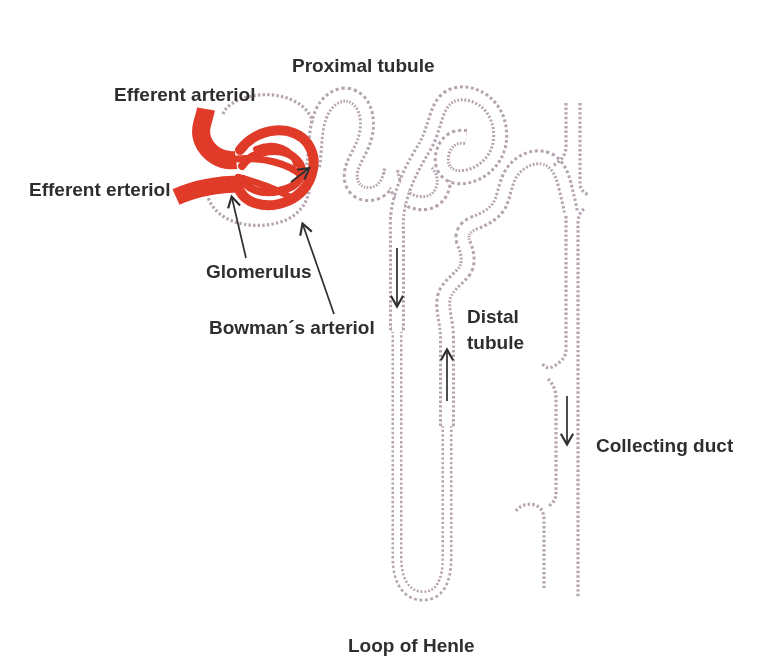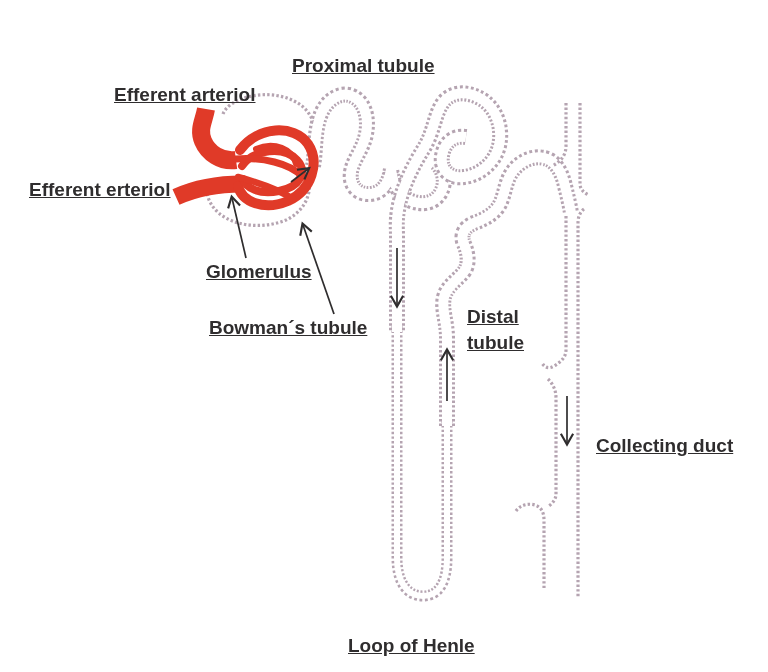--- a/index.html
+++ b/index.html
@@ -19,21 +19,21 @@
   .t-out{stroke:var(--tubule-wall);stroke-width:16;fill:none;stroke-dasharray:2.4 2.2;}
   .t-in{stroke:#ffffff;stroke-width:10;fill:none;}
   .n-out{stroke:var(--tubule-wall);stroke-width:11;fill:none;stroke-dasharray:2.4 2.2;}
   .n-in{stroke:#ffffff;stroke-width:6;fill:none;}
   .chain{stroke:var(--tubule-wall);stroke-width:3.2;fill:none;stroke-dasharray:2.4 2.2;}
   .vessel{stroke:var(--vessel-red);fill:none;stroke-linecap:round;}
   .arrow{stroke:var(--arrow);stroke-width:1.7;fill:none;marker-end:url(#ah);}
   .ah{stroke:var(--arrow);fill:none;stroke-width:1.4;}
   .lbl{
     position:absolute;color:var(--text);font-size:19px;font-weight:700;
-    letter-spacing:0px;white-space:nowrap;line-height:1.2;text-decoration:underline;
+    letter-spacing:0px;white-space:nowrap;line-height:1.2;
   }
   .lbl.wrap{white-space:normal;width:72px;line-height:26px;}
 </style>
 </head>
 <body>
 
 <div id="stage">
 
   <svg width="768" height="672" viewBox="0 0 768 672">
     <defs>
@@ -95,17 +95,17 @@
     <path class="arrow" d="M 334,314 L 303,225"></path>
     <path class="arrow" d="M 397,248 L 397,305"></path>
     <path class="arrow" d="M 447,401 L 447,351"></path>
     <path class="arrow" d="M 567,396 L 567,443"></path>
   </svg>
 
   <div class="lbl" style="left:292px;top:55px">Proximal tubule</div>
   <div class="lbl" style="left:114px;top:84px">Efferent arteriol</div>
   <div class="lbl" style="left:29px;top:179px">Efferent erteriol</div>
   <div class="lbl" style="left:206px;top:261px">Glomerulus</div>
-  <div class="lbl" style="left:209px;top:317px">Bowman´s tubule</div>
+  <div class="lbl" style="left:209px;top:317px">Bowman´s arteriol</div>
   <div class="lbl wrap" style="left:467px;top:304px">Distal tubule</div>
   <div class="lbl" style="left:596px;top:435px">Collecting duct</div>
   <div class="lbl" style="left:348px;top:635px">Loop of Henle</div>
 </div>
 
 </body></html>

